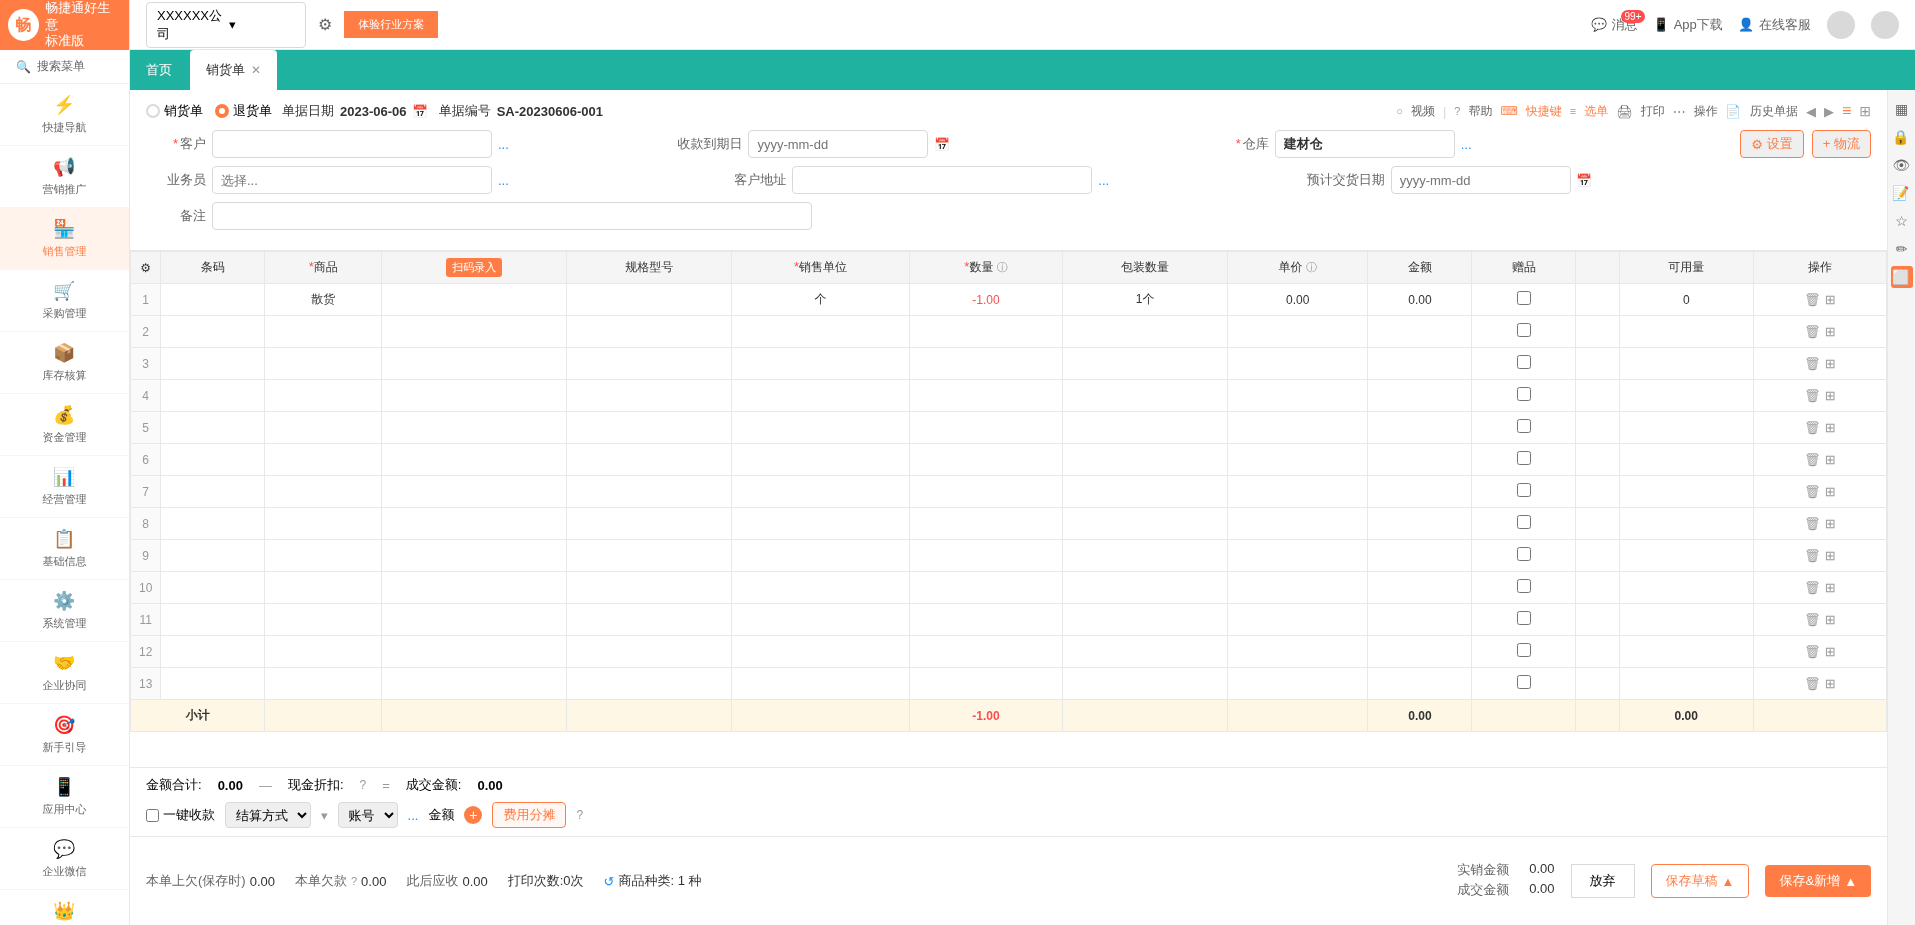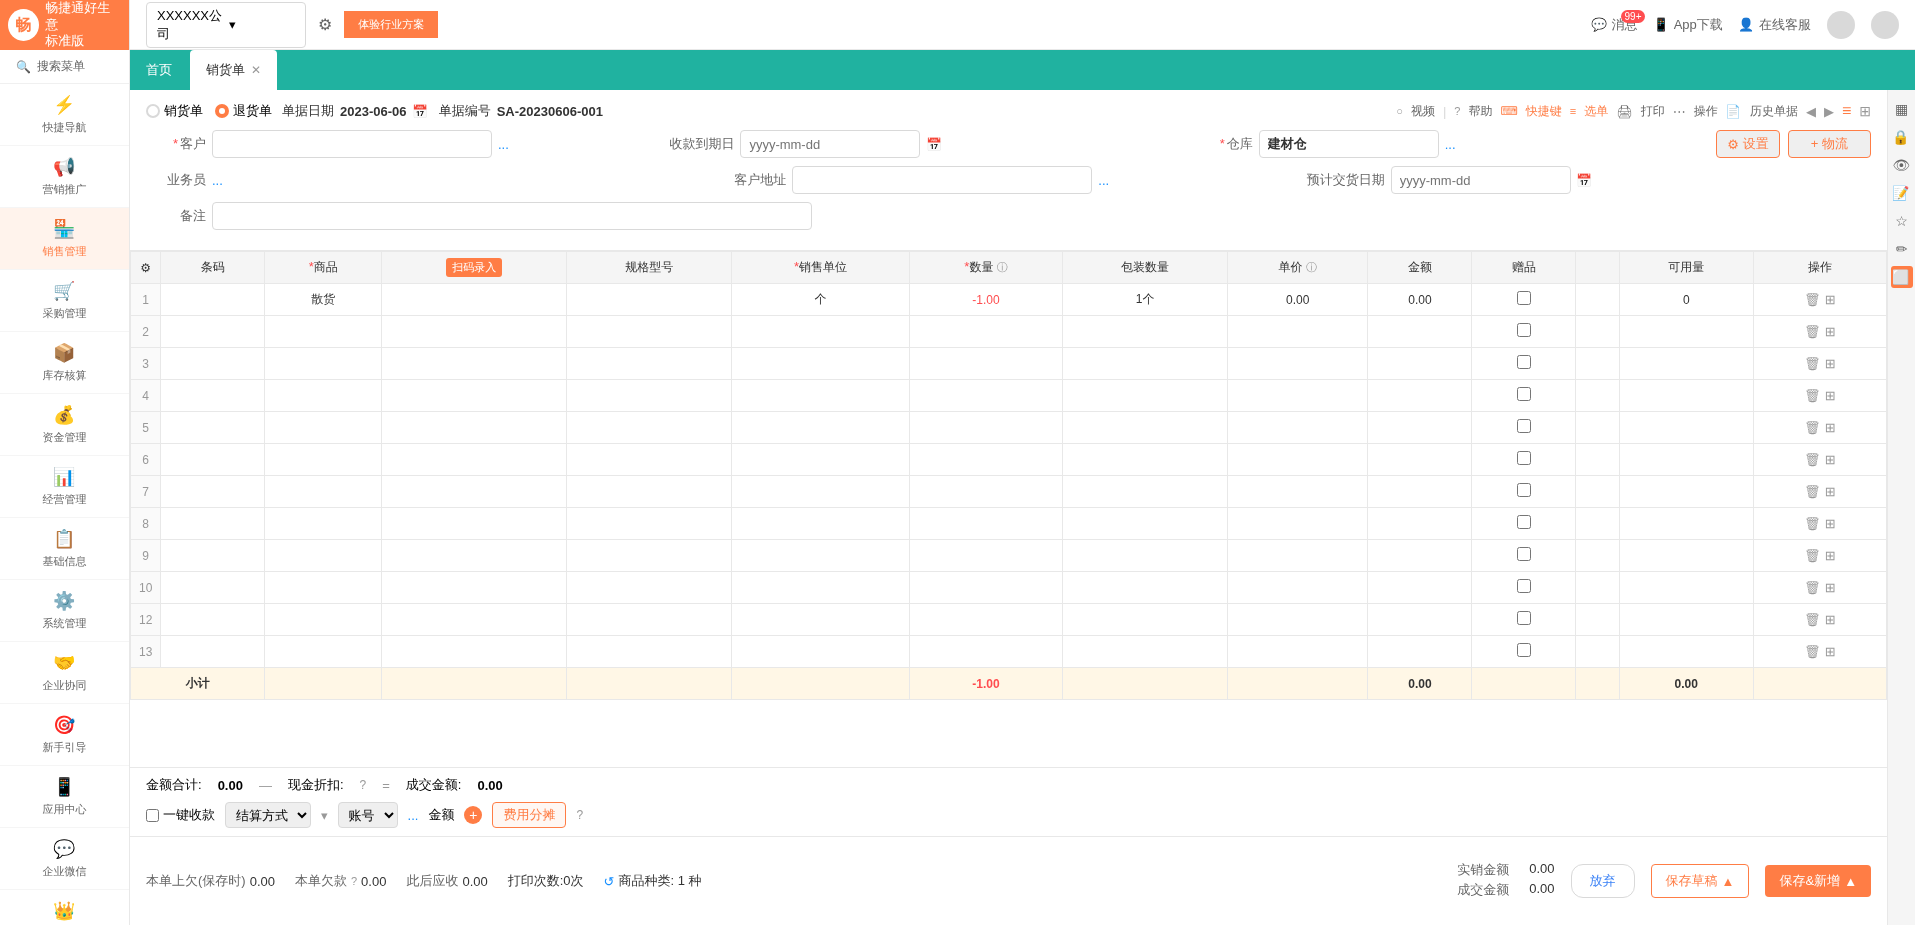--- a/index.html
+++ b/index.html
@@ -53,21 +53,21 @@
 
     .form-row { display: flex; align-items: center; gap: 16px; margin-bottom: 8px; }
     .form-field { display: flex; align-items: center; gap: 6px; flex: 1; }
     .field-label { color: #666; min-width: 60px; text-align: right; white-space: nowrap; }
     .field-label.required::before { content: '*'; color: #ff4d4f; margin-right: 2px; }
     .field-input { flex: 1; border: 1px solid #d9d9d9; border-radius: 4px; padding: 4px 8px; height: 28px; color: #333; }
     .field-input.empty { color: #bbb; }
     .field-dots { color: #1890ff; cursor: pointer; }
     .action-btns { display: flex; gap: 8px; flex-shrink: 0; }
     .settings-btn { border: 1px solid #ff7d45; color: #ff7d45; border-radius: 4px; padding: 4px 10px; cursor: pointer; display: flex; align-items: center; gap: 4px; }
-    .logistics-btn { border: 1px solid #ff7d45; color: #ff7d45; border-radius: 4px; padding: 4px 22px; cursor: pointer; display: flex; align-items: center; gap: 4px; }
+    .logistics-btn { border: 1px solid #ff7d45; color: #ff7d45; border-radius: 4px; padding: 4px 10px; cursor: pointer; display: flex; align-items: center; gap: 4px; }
 
     
     .table-area { flex: 1; overflow: auto; background: #fff; }
     table { width: 100%; border-collapse: collapse; }
     th { background: #f5f5f5; border: 1px solid #e8e8e8; padding: 6px 8px; text-align: center; color: #333; white-space: nowrap; font-weight: normal; font-size: 12px; }
     td { border: 1px solid #e8e8e8; padding: 5px 8px; text-align: center; color: #333; font-size: 12px; height: 32px; }
     .row-num { color: #999; background: #fafafa; width: 30px; }
     .scan-btn { background: #ff7d45; color: #fff; border: none; border-radius: 3px; padding: 2px 6px; font-size: 11px; cursor: pointer; }
     .subtotal-row td { background: #fff7e6; font-weight: bold; }
     .checkbox-cell input[type="checkbox"] { width: 14px; height: 14px; }
@@ -83,21 +83,21 @@
 
     
     .bottom-bar { background: #fff; border-top: 1px solid #e8e8e8; padding: 24px 16px; display: flex; align-items: center; }
     .bottom-stats { display: flex; gap: 20px; flex: 1; }
     .stat-item { display: flex; align-items: center; gap: 4px; font-size: 12px; }
     .stat-label { color: #666; }
     .stat-value { color: #333; }
     .bottom-right { display: flex; align-items: center; gap: 16px; }
     .right-totals { text-align: right; }
     .right-totals .row { display: flex; justify-content: space-between; gap: 20px; font-size: 12px; margin-bottom: 2px; }
-    .discard-btn { border: 1px solid #d9d9d9; background: #fff; color: #3b82f6; border-radius: 12px; padding: 7px 18px; cursor: pointer; }
+    .discard-btn { border: 1px solid #d9d9d9; background: #fff; color: #000000; border-radius: 0; padding: 7px 18px; cursor: pointer; }
     .save-draft-btn { border: 1px solid #ff7d45; background: #fff; color: #ff7d45; border-radius: 4px; padding: 7px 14px; cursor: pointer; display: flex; align-items: center; gap: 4px; }
     .save-new-btn { background: #ff7d45; color: #fff; border: none; border-radius: 4px; padding: 7px 14px; cursor: pointer; display: flex; align-items: center; gap: 4px; }
 
     
     .right-mini-bar { width: 28px; background: #f5f5f5; border-left: 1px solid #e8e8e8; display: flex; flex-direction: column; align-items: center; padding: 8px 0; gap: 6px; }
     .mini-btn { width: 22px; height: 22px; display: flex; align-items: center; justify-content: center; cursor: pointer; color: #666; font-size: 14px; border-radius: 3px; }
     .mini-btn.active-orange { background: #ff7d45; color: #fff; }
 
     .content-area { flex: 1; display: flex; flex-direction: column; overflow: hidden; }
 
@@ -290,20 +290,21 @@
               </button>
               <button class="logistics-btn">
                 <span>+ 物流</span>
               </button>
             </div>
           </div>
 
           <div class="form-row">
             <div class="form-field">
               <span class="field-label">业务员</span>
+              <input class="field-input empty" type="text" placeholder="选择..." style="max-width: 280px;">
               <span class="field-dots">...</span>
             </div>
             <div class="form-field">
               <span class="field-label">客户地址</span>
               <input class="field-input" type="text" style="max-width: 300px;">
               <span class="field-dots">...</span>
             </div>
             <div class="form-field">
               <span class="field-label">预计交货日期</span>
               <input class="field-input empty" type="text" placeholder="yyyy-mm-dd" style="max-width: 180px;">
@@ -494,20 +495,36 @@
                   <td></td>
                   <td></td>
                   <td></td>
                   <td></td>
                   <td class="checkbox-cell"><input type="checkbox" style=""></td>
                   <td></td>
                   <td></td>
                   <td><span class="op-icon">🗑</span><span class="op-icon">⊞</span></td>
                 </tr>
                 <tr>
+                  <td class="row-num">11</td>
+                  <td></td>
+                  <td></td>
+                  <td></td>
+                  <td></td>
+                  <td></td>
+                  <td></td>
+                  <td></td>
+                  <td></td>
+                  <td></td>
+                  <td class="checkbox-cell"><input type="checkbox" style=""></td>
+                  <td></td>
+                  <td></td>
+                  <td><span class="op-icon">🗑</span><span class="op-icon">⊞</span></td>
+                </tr>
+                <tr>
                   <td class="row-num">12</td>
                   <td></td>
                   <td></td>
                   <td></td>
                   <td></td>
                   <td></td>
                   <td></td>
                   <td></td>
                   <td></td>
                   <td></td>

